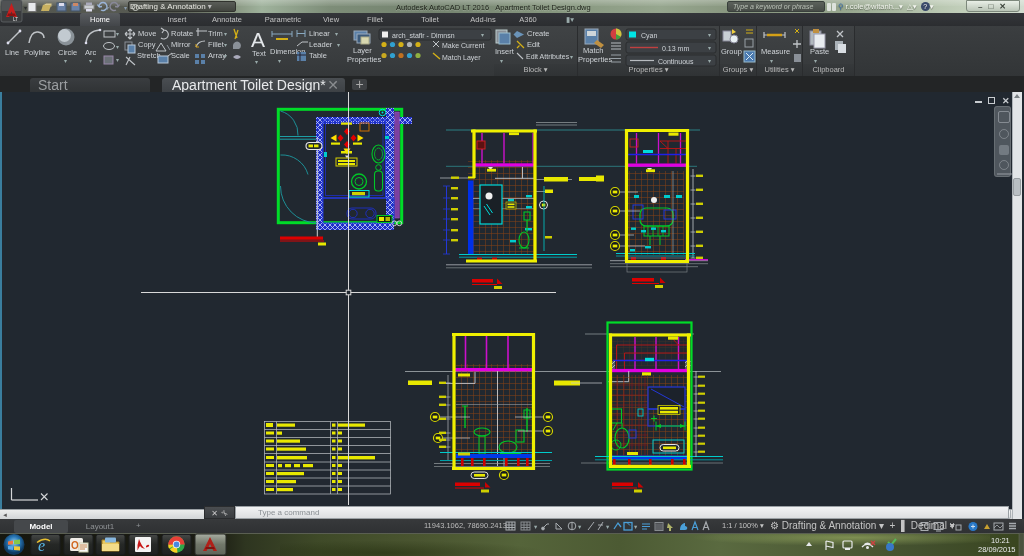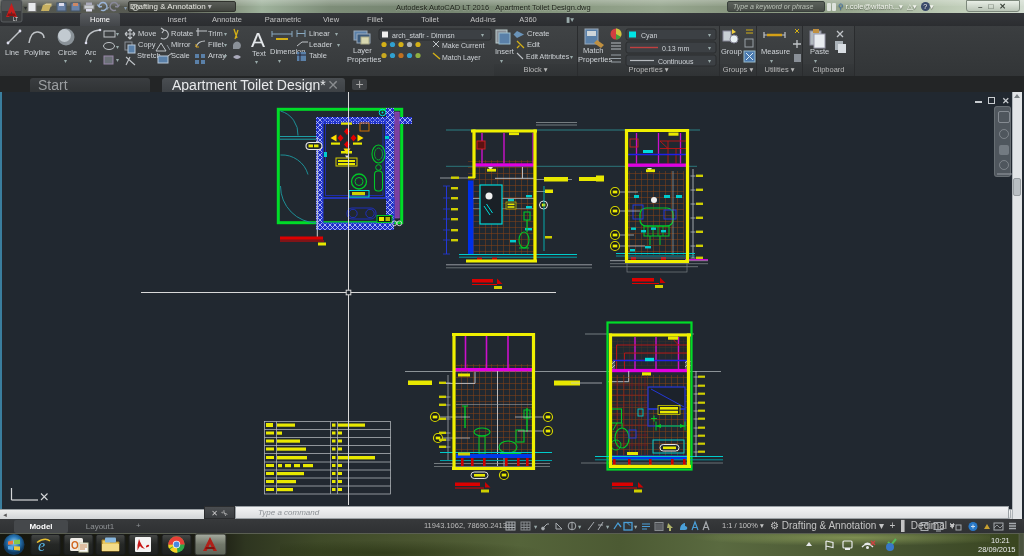--- a/index.html
+++ b/index.html
@@ -23,21 +23,21 @@
 #ribbon .dead{position:absolute;left:855px;top:0;width:169px;height:50px;background:linear-gradient(180deg,#3b3e40,#323537)}
 .panel{position:absolute;top:0;height:50px;border-right:1px solid #2a2c2e}
 .plabel{position:absolute;top:38px;left:0;right:0;height:12px;background:linear-gradient(180deg,#36393b,#303335);color:#b9b9b9;font-size:7.5px;text-align:center;line-height:12px;white-space:nowrap}
 
 #filetabs{left:0;top:76px;width:1024px;height:16px;background:#232526}
 .ftab{position:absolute;top:2px;height:14px;font-size:14px;line-height:14px;text-align:center;border-radius:3px 3px 0 0}
 
 #canvas{left:0;top:92px;width:1024px;height:427px;background:#212830}
 #cmdbar{position:absolute;left:204px;top:414px;width:805px;height:13px;z-index:5}
 #cmdgrip{position:absolute;left:0;top:0;width:31px;height:13px;background:linear-gradient(180deg,#4a4d50,#393c3f);border:1px solid #2a2c2e;color:#c8c8c8;font-size:8px;line-height:13px;text-align:center}
-#cmdfield{position:absolute;left:31px;top:0;width:774px;height:13px;background:linear-gradient(180deg,#f2f3f4,#dcdee0);border:1px solid #9aa0a4;color:#8b9094;font-size:8px;font-style:italic;line-height:12px;padding-left:22px}
+#cmdfield{position:absolute;left:31px;top:0;width:774px;height:13px;background:linear-gradient(180deg,#f2f3f4,#dcdee0);border:1px solid #9aa0a4;color:#8b9094;font-size:8px;line-height:12px;padding-left:22px}
 #vscroll{position:absolute;left:1012px;top:0;width:10px;height:427px;background:#e2e5e7;border-left:1px solid #aeb4b8}
 #vthumb{position:absolute;left:1013px;top:86px;width:8px;height:18px;background:#b9bfc3;border:1px solid #989ea2;border-radius:2px}
 #navbar{position:absolute;left:994px;top:14px;width:17px;height:71px;background:rgba(125,131,137,.5);border:1px solid rgba(160,165,170,.3);border-radius:3px}
 #dwgbtns{position:absolute;left:975px;top:4px;width:36px;height:10px;color:#d4d6d8;font-size:8.5px;font-weight:bold;letter-spacing:4px}
 
 #statusbar{left:0;top:519px;width:1024px;height:14px;background:linear-gradient(180deg,#37393b,#2f3133);color:#c0c0c0;font-size:8px}
 
 #taskbar{left:0;top:533px;width:1024px;height:23px;background:linear-gradient(90deg,#16170f 0,#1b1c13 215px,#2e3520 245px,#3f4a28 320px,#4a5530 420px,#55643a 520px,#4c5a33 620px,#5a6a40 720px,#4e5c36 820px,#43502e 920px,#39451f 1024px)}
 #taskbar .tbtop{position:absolute;left:0;top:0;width:1024px;height:1px;background:#5a5f52}
 </style></head>

